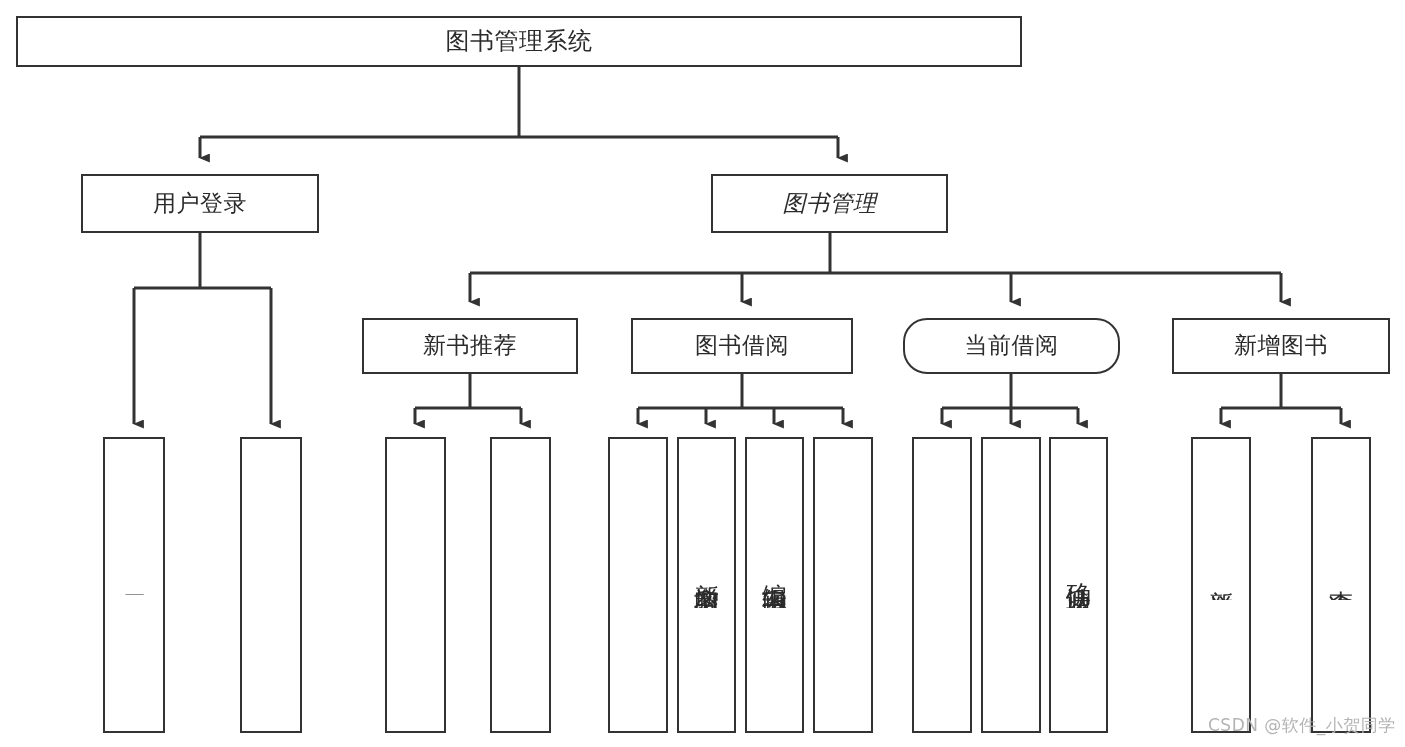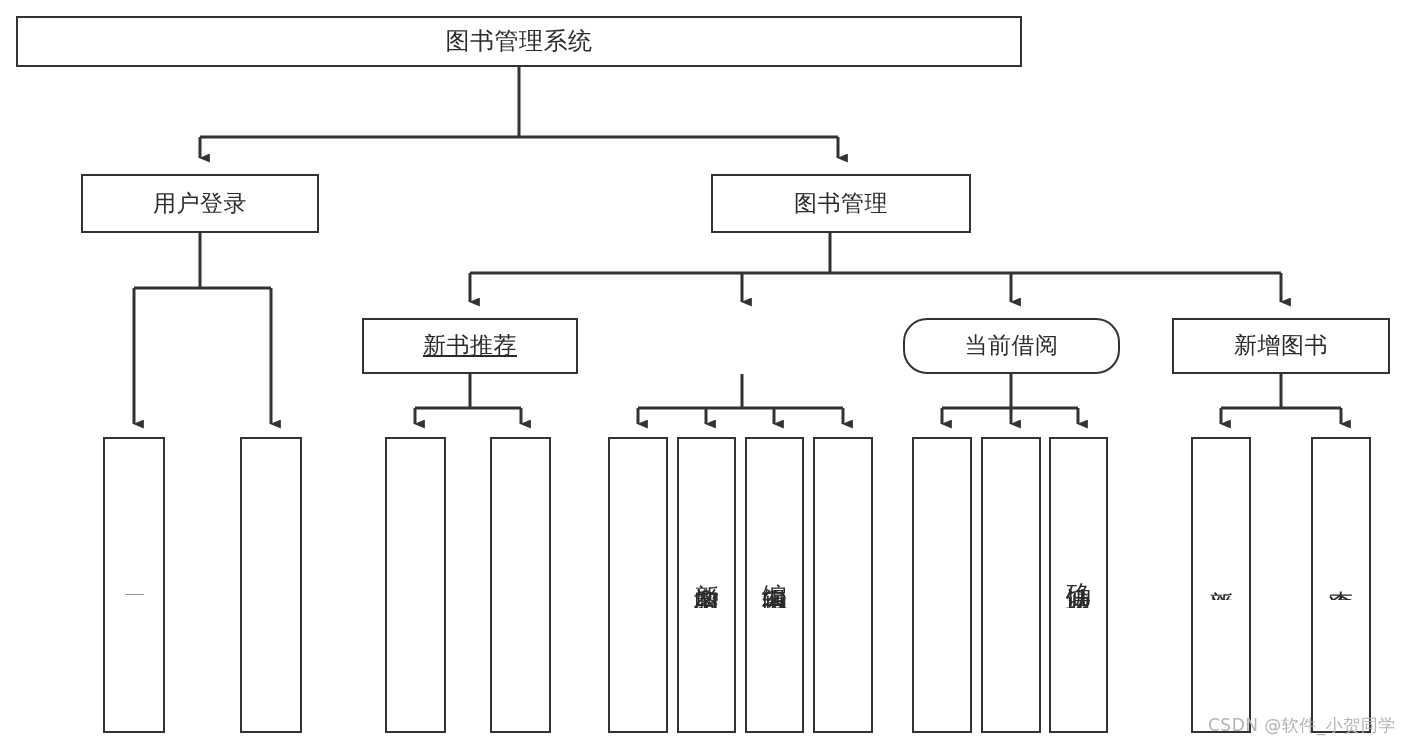--- a/index.html
+++ b/index.html
@@ -133,28 +133,31 @@
   </svg>
 
   <div class="node horiz root" style="left:16px; top:16px; width:1006px; height:51px;">
     <span class="label">图书管理系统</span>
   </div>
 
   <div class="node horiz" style="left:81px; top:174px; width:238px; height:59px;">
     <span class="label">用户登录</span>
   </div>
 
-  <div class="node horiz" style="left:711px; top:174px; width:260px; height:59px;">
+  <div class="node horiz" style="left:711px; top:174px; width:237px; height:59px;font-style:italic;">
     <span class="label">图书管理</span>
   </div>
 
-  <div class="node horiz" style="left:362px; top:318px; width:216px; height:56px;text-decoration:underline;">
+  <div class="node horiz" style="left:362px; top:318px; width:216px; height:56px;">
     <span class="label">新书推荐</span>
   </div>
 
+  <div class="node horiz" style="left:631px; top:318px; width:222px; height:56px;">
+    <span class="label">图书借阅</span>
+  </div>
 
   <div class="node horiz" style="left:903px; top:318px; width:217px; height:56px;border-radius:24px;">
     <span class="label">当前借阅</span>
   </div>
 
   <div class="node horiz" style="left:1172px; top:318px; width:218px; height:56px;">
     <span class="label">新增图书</span>
   </div>
 
   <div class="node vert" style="left:103px; top:437px; width:62px; height:296px;">

